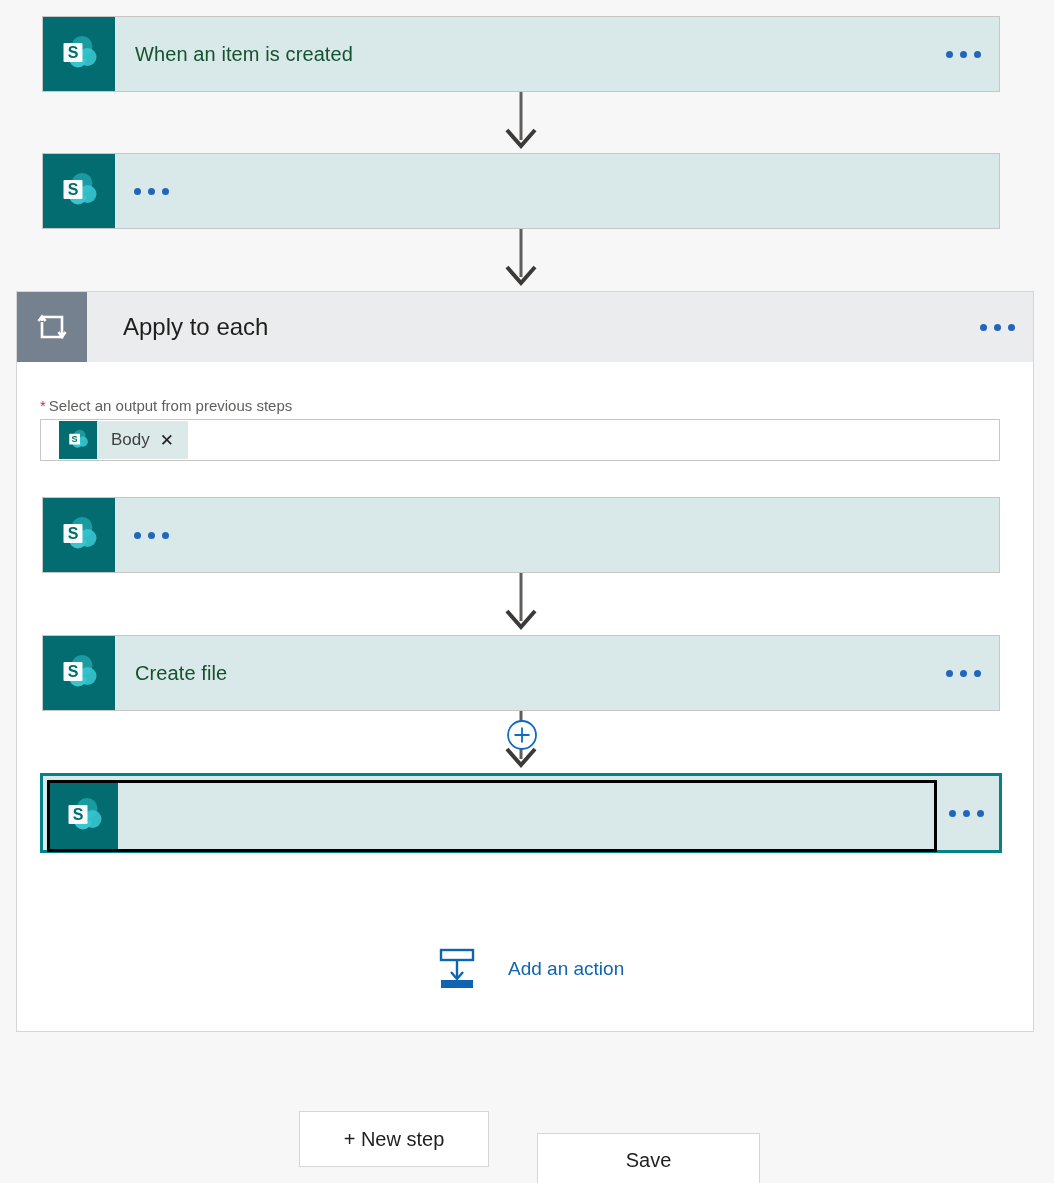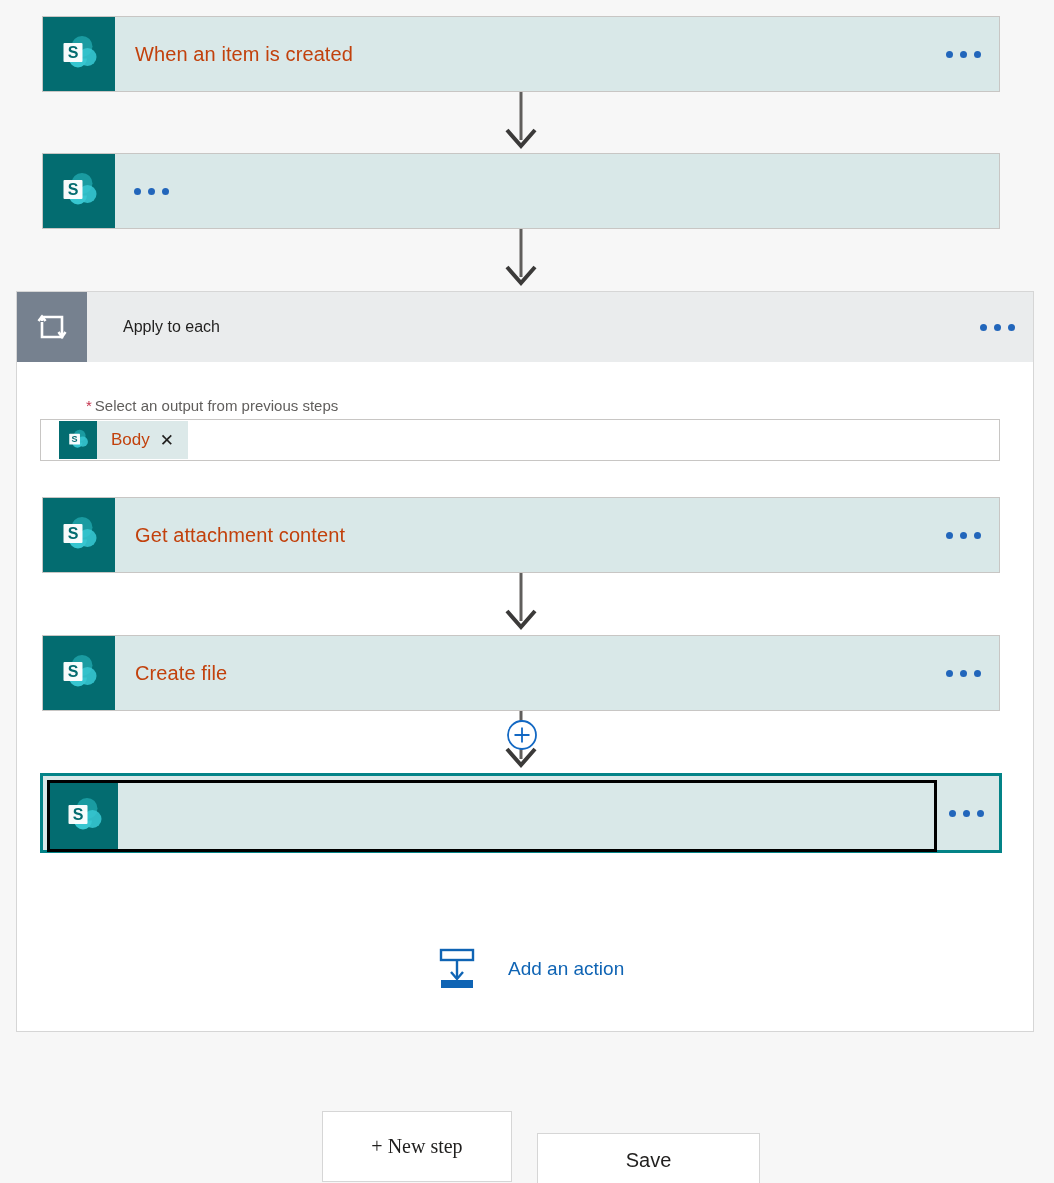--- a/index.html
+++ b/index.html
@@ -33,21 +33,21 @@
     background: #036c70;
     display: flex;
     align-items: center;
     justify-content: center;
     position: relative;
   }
   .card-title {
     flex: 1 1 auto;
     padding-left: 20px;
     font-size: 20px;
-    color: #c2410c;
+    color: #14532d;
     font-weight: 400;
     letter-spacing: .1px;
     white-space: nowrap;
   }
   .ellipsis-btn {
     flex: 0 0 auto;
     width: 72px;
     height: 100%;
     display: flex;
     align-items: center;
@@ -90,21 +90,21 @@
     height: 70px;
     flex: 0 0 70px;
     background: #76818f;
     display: flex;
     align-items: center;
     justify-content: center;
   }
   .loop-title {
     flex: 1 1 auto;
     padding-left: 36px;
-    font-size: 16px;
+    font-size: 24px;
     color: #201f1e;
     white-space: nowrap;
   }
 
   
   .field-label {
     position: absolute;
     font-size: 15px;
     color: #605e5c;
     white-space: nowrap;
@@ -132,21 +132,21 @@
     width: 38px;
     height: 38px;
     flex: 0 0 38px;
     background: #036c70;
     display: flex;
     align-items: center;
     justify-content: center;
   }
   .token-text {
     font-size: 17px;
-    color: #c2410c;
+    color: #404040;
     padding: 0 10px 0 14px;
     white-space: nowrap;
   }
   .token-x {
     font-size: 17px;
     color: #201f1e;
     padding-right: 14px;
     cursor: pointer;
     line-height: 1;
   }
@@ -264,21 +264,21 @@
     </div>
     <div class="loop-title">Apply to each</div>
     <div class="ellipsis-btn">
       <i></i>
       <i></i>
       <i></i>
     </div>
   </div>
 </div>
 
-<div class="field-label" style="left:40px; top:397px;margin-left:46px;">
+<div class="field-label" style="left:40px; top:397px;">
   <span class="req">*</span><span>Select an output from previous steps</span>
 </div>
 
 <div class="token-input" style="left:40px; top:419px; width:960px; height:42px;">
   <div class="token">
     <div class="token-icon">
       <svg width="26" height="26" viewBox="0 0 46 46">
         <circle cx="26" cy="15.5" r="10.5" fill="#1a9ba1"></circle>
         <circle cx="31.5" cy="26" r="9" fill="#37c6d0" opacity="0.88"></circle>
         <path d="M13 27.5a9 9 0 0 0 9 9 9 9 0 0 0 9-9z" fill="#37c6d0"></path>
@@ -294,21 +294,20 @@
 <div class="card" style="left:42px; top:497px; width:958px;">
   <div class="card-icon">
     <svg class="sp-glyph" width="46" height="46" viewBox="0 0 46 46">
       <circle cx="26" cy="15.5" r="10.5" fill="#1a9ba1"></circle>
       <circle cx="31.5" cy="26" r="9" fill="#37c6d0" opacity="0.88"></circle>
       <path d="M13 27.5a9 9 0 0 0 9 9 9 9 0 0 0 9-9z" fill="#37c6d0"></path>
       <rect x="7.5" y="12" width="19" height="19" rx="1" fill="#ffffff" opacity="0.97"></rect>
       <text x="17" y="26.5" font-family="'Liberation Sans',sans-serif" font-size="16" font-weight="bold" fill="#036c70" text-anchor="middle">S</text>
     </svg>
   </div>
-  <div class="card-title">Get attachment content</div>
   <div class="ellipsis-btn">
     <i></i>
     <i></i>
     <i></i>
   </div>
 </div>
 
 <svg class="connector" style="left:491px; top:573px;" width="60" height="62" viewBox="0 0 60 62">
   <line x1="30" y1="0" x2="30" y2="48" stroke="#605e5c" stroke-width="3"></line>
   <path d="M16 38 L30 54 L44 38" fill="none" stroke="#3b3a39" stroke-width="4"></path>
@@ -363,14 +362,14 @@
 <div class="add-action" style="left:438px; top:948px;">
   <svg width="38" height="42" viewBox="0 0 38 42">
     <rect x="3" y="2" width="32" height="10" fill="#ffffff" stroke="#0f64b4" stroke-width="2.4"></rect>
     <line x1="19" y1="13" x2="19" y2="29" stroke="#0f64b4" stroke-width="2.4"></line>
     <path d="M13 24 L19 31 L25 24" fill="none" stroke="#0f64b4" stroke-width="2.4"></path>
     <rect x="3" y="32" width="32" height="8" fill="#0f64b4"></rect>
   </svg>
   <span class="add-action-label">Add an action</span>
 </div>
 
-<div class="btn" style="left:322px; top:1111px; width:190px; height:71px;font-family:Liberation Serif, serif;">+ New step</div>
+<div class="btn" style="left:299px; top:1111px; width:190px; height:56px;">+ New step</div>
 <div class="btn" style="left:537px; top:1133px; width:223px; height:55px;">Save</div>
 
 </body></html>

